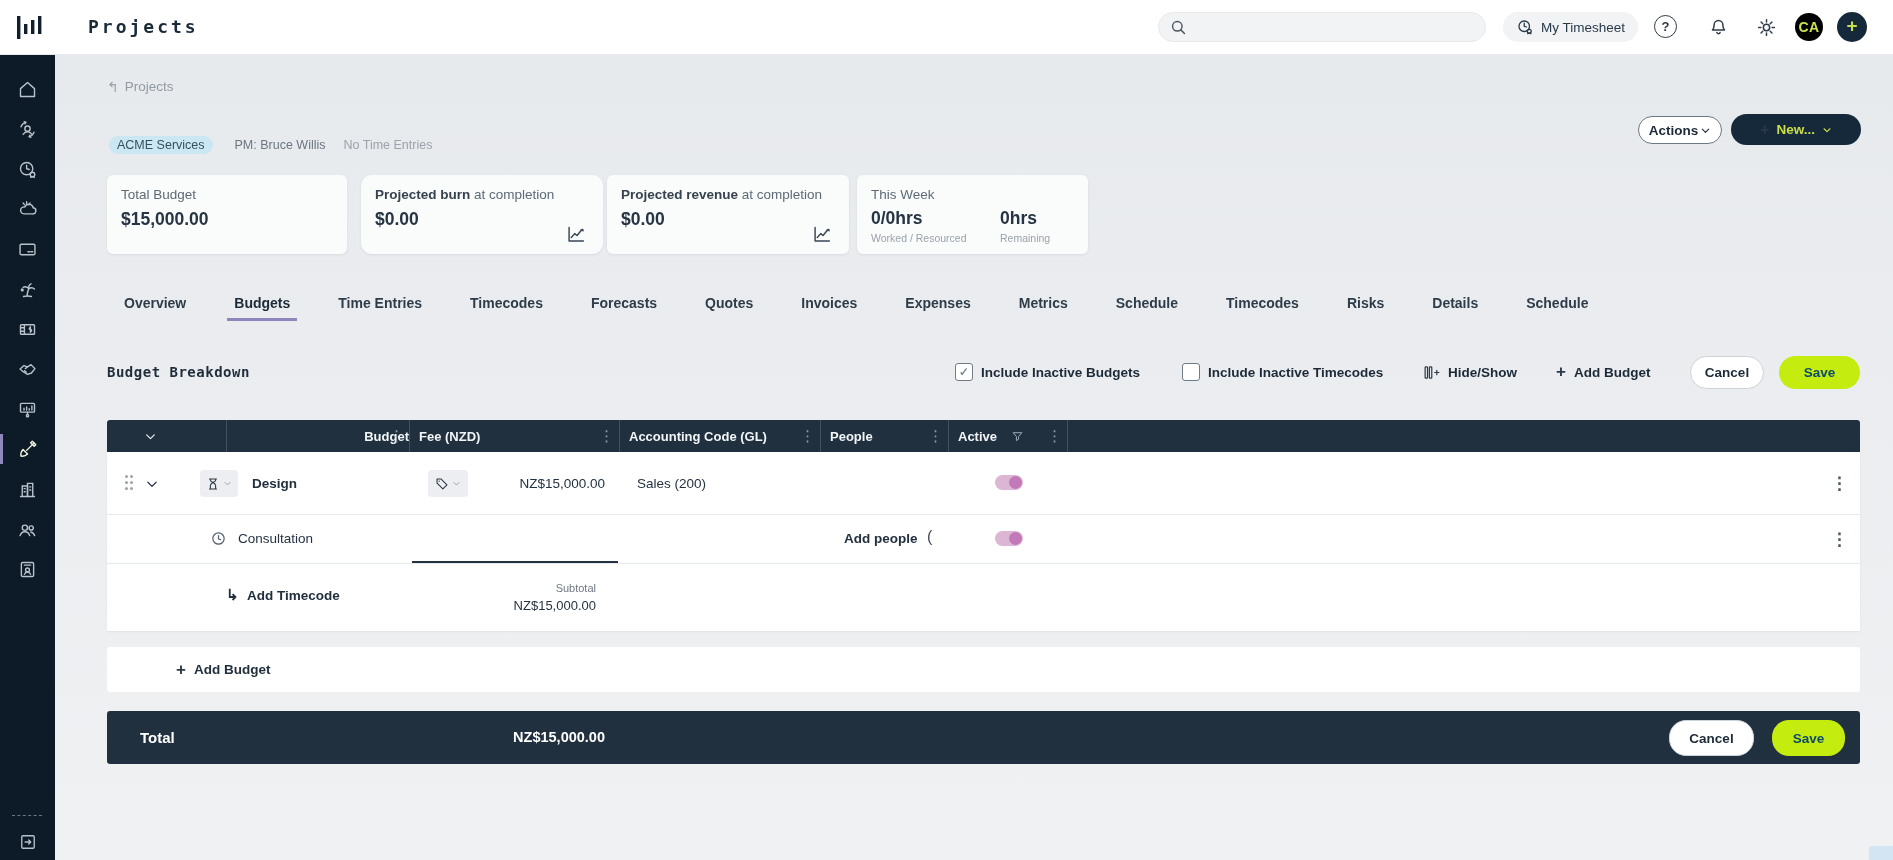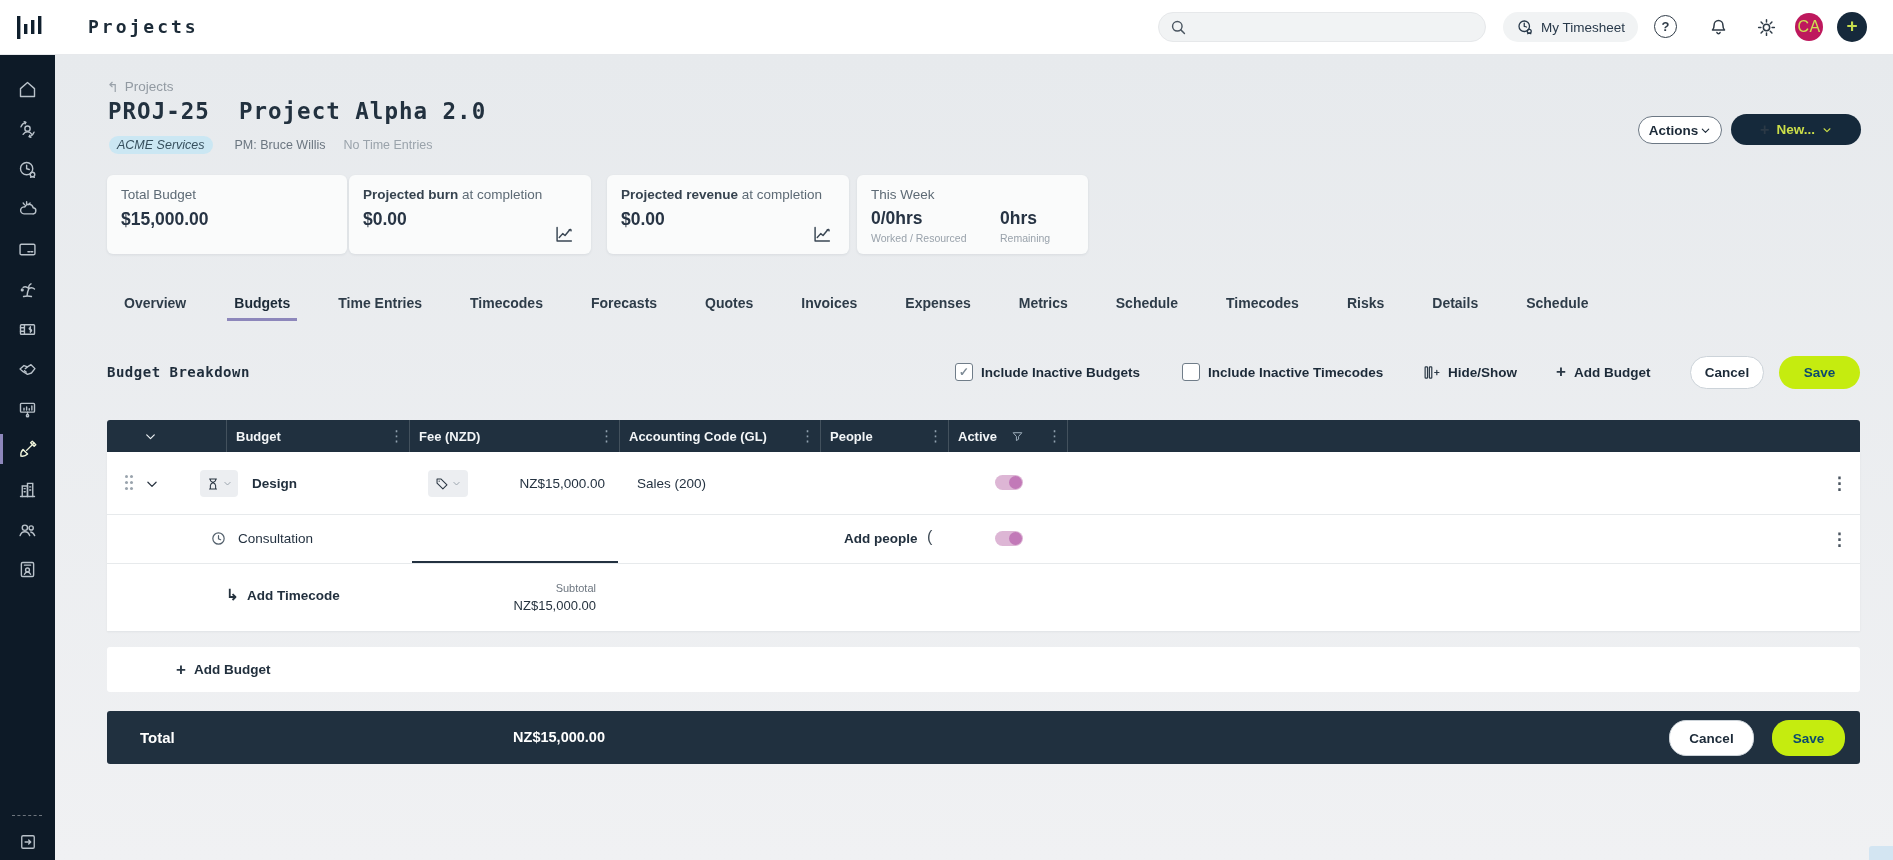--- a/index.html
+++ b/index.html
@@ -14,42 +14,42 @@
     letter-spacing:3px;color:#1c2b38;}
   #search{left:1158px;top:12px;width:328px;height:30px;background:#f1f3f4;border:1px solid #e6e8ea;
     border-radius:15px;display:flex;align-items:center;padding-left:10px;box-sizing:border-box;}
   #search input{border:none;background:transparent;outline:none;flex:1;font-size:13px;color:#333;}
   .pillbtn{background:#f1f3f4;border-radius:15px;height:30px;display:flex;align-items:center;
     gap:7px;padding:0 13px;font-size:13.5px;color:#28394a;cursor:pointer;}
   .circle-icon{width:26px;height:26px;display:flex;align-items:center;justify-content:center;color:#2f3b47;}
   .help-circle{width:23px;height:23px;border:1.6px solid #2f3b47;border-radius:50%;
     display:flex;align-items:center;justify-content:center;box-sizing:border-box;}
   .help-circle::after{content:"?";font-size:13px;font-weight:700;color:#2f3b47;}
-  .avatar{width:28px;height:28px;border-radius:50%;background:#be185d;color:#cde153;
-    font-size:16px;font-weight:400;display:flex;align-items:center;justify-content:center;letter-spacing:.5px;}
+  .avatar{width:28px;height:28px;border-radius:50%;background:#000000;color:#cde153;
+    font-size:14px;font-weight:700;display:flex;align-items:center;justify-content:center;letter-spacing:.5px;}
   .plus-circle{width:30px;height:30px;border-radius:50%;background:#16293b;color:#c6dd4e;
     display:flex;align-items:center;justify-content:center;}
   .plus-circle::after{content:"+";font-size:19px;font-weight:600;margin-top:-2px;}
 
   
   #sidebar{left:0;top:54px;width:55px;height:806px;background:#0d1a27;}
   .side-item{position:absolute;left:0;width:55px;height:40px;display:flex;align-items:center;
     justify-content:center;color:#b9c2ca;cursor:pointer;}
   .side-item.active{color:#eef3da;}
   .side-item.active .active-bar{position:absolute;left:0;top:5px;width:3px;height:30px;background:#8d87bb;}
   #side-divider{left:12px;top:761px;width:30px;border-top:1px dashed rgba(255,255,255,.4);}
 
   
   #content{left:55px;top:54px;width:1838px;height:806px;background:linear-gradient(#e7eaed,#f0f1f3);}
   #breadcrumb{left:52px;top:24px;height:17px;display:flex;align-items:center;gap:6px;
     font-size:13.5px;color:#929aa2;cursor:pointer;}
   .crumb-arrow::after{content:"↰";font-size:14px;color:#9aa2aa;}
   #proj-title{left:53px;top:44px;font-size:22.5px;font-weight:700;color:#22313f;letter-spacing:1px;white-space:nowrap;}
   #tag-row{left:54px;top:82px;height:18px;display:flex;align-items:center;}
-  #client-tag{background:#cbe7f3;color:#37505e;font-size:12.5px;padding:2px 8px;border-radius:9px;font-style:italic;}
+  #client-tag{background:#cbe7f3;color:#37505e;font-size:12.5px;padding:2px 8px;border-radius:9px;}
   #pm-label{color:#6b7680;font-size:12.5px;margin-left:22px;}
   #time-status{color:#9aa3ab;font-size:12.5px;margin-left:18px;}
 
   #actions-btn{left:1583px;top:62px;width:84px;height:28px;background:#fff;border:1px solid #6c7884;
     border-radius:14px;display:flex;align-items:center;justify-content:center;gap:2px;
     font-size:13.5px;font-weight:600;color:#1c2a38;cursor:pointer;box-sizing:border-box;}
   #new-btn{left:1676px;top:60px;width:130px;height:31px;background:#15293b;border-radius:16px;
     display:flex;align-items:center;justify-content:center;gap:7px;color:#ccdf49;
     font-size:13.5px;font-weight:700;cursor:pointer;}
   #new-btn .plus::before{content:"+";font-size:16px;font-weight:600;}
@@ -288,23 +288,20 @@
     </div>
   </div>
 
   <div id="content" class="abs">
 
     <div id="breadcrumb" class="abs">
       <span class="crumb-arrow"></span>
       <span>Projects</span>
     </div>
 
-    <div id="proj-title" class="abs mono">
-      <span>PROJ-25</span>&nbsp;&nbsp;<span>Project Alpha 2.0</span>
-    </div>
 
     <div id="tag-row" class="abs">
       <span id="client-tag">ACME Services</span>
       <span id="pm-label">PM: Bruce Willis</span>
       <span id="time-status">No Time Entries</span>
     </div>
 
     <div id="actions-btn" class="abs">
       <span>Actions</span>
       <svg width="11" height="11" viewBox="0 0 24 24" fill="none" stroke="#1c2a38" stroke-width="2.4" stroke-linecap="round" stroke-linejoin="round">
@@ -316,21 +313,21 @@
       <span>New...</span>
       <svg width="10" height="10" viewBox="0 0 24 24" fill="none" stroke="#ccdf49" stroke-width="2.6" stroke-linecap="round" stroke-linejoin="round">
           <path d="M5 9l7 7 7-7"></path>
         </svg>
     </div>
 
     <div class="card" style="left:52px;width:240px;">
       <div class="lbl">Total Budget</div>
       <div class="val">$15,000.00</div>
     </div>
-    <div class="card" style="left:294px;width:242px;">
+    <div class="card" style="left:306px;width:242px;border-radius:11px;">
       <div class="lbl"><b>Projected burn</b><span> at completion</span></div>
       <div class="val">$0.00</div>
       <span class="chart-ic">
         <svg width="22" height="19" viewBox="0 0 24 22" fill="none" stroke="currentColor" stroke-width="1.7" stroke-linecap="round" stroke-linejoin="round">
             <path d="M4 3v15.5h16.5"></path>
             <path d="M6.5 14.5l4-4.5 2.7 2.2 5-6.2"></path>
             <path d="M18.2 5.5l1.6-.4.4 1.7"></path>
           </svg>
       </span>
     </div>
@@ -403,21 +400,21 @@
       <span>Save</span>
     </div>
 
     <div id="btable" class="abs">
       <div id="thead">
         <div class="th" style="width:120px;">
           <svg style="margin-left:28px;" width="13" height="13" viewBox="0 0 24 24" fill="none" stroke="#eef2f5" stroke-width="2.2" stroke-linecap="round" stroke-linejoin="round">
               <path d="M5 9l7 7 7-7"></path>
             </svg>
         </div>
-        <div class="th" style="width:183px;">
+        <div class="th" style="width:183px;justify-content:flex-end;">
           <span>Budget</span>
             <span class="kebab"></span>
         </div>
         <div class="th" style="width:210px;">
           <span>Fee (NZD)</span>
             <span class="kebab"></span>
         </div>
         <div class="th" style="width:201px;">
           <span>Accounting Code (GL)</span>
             <span class="kebab"></span>

